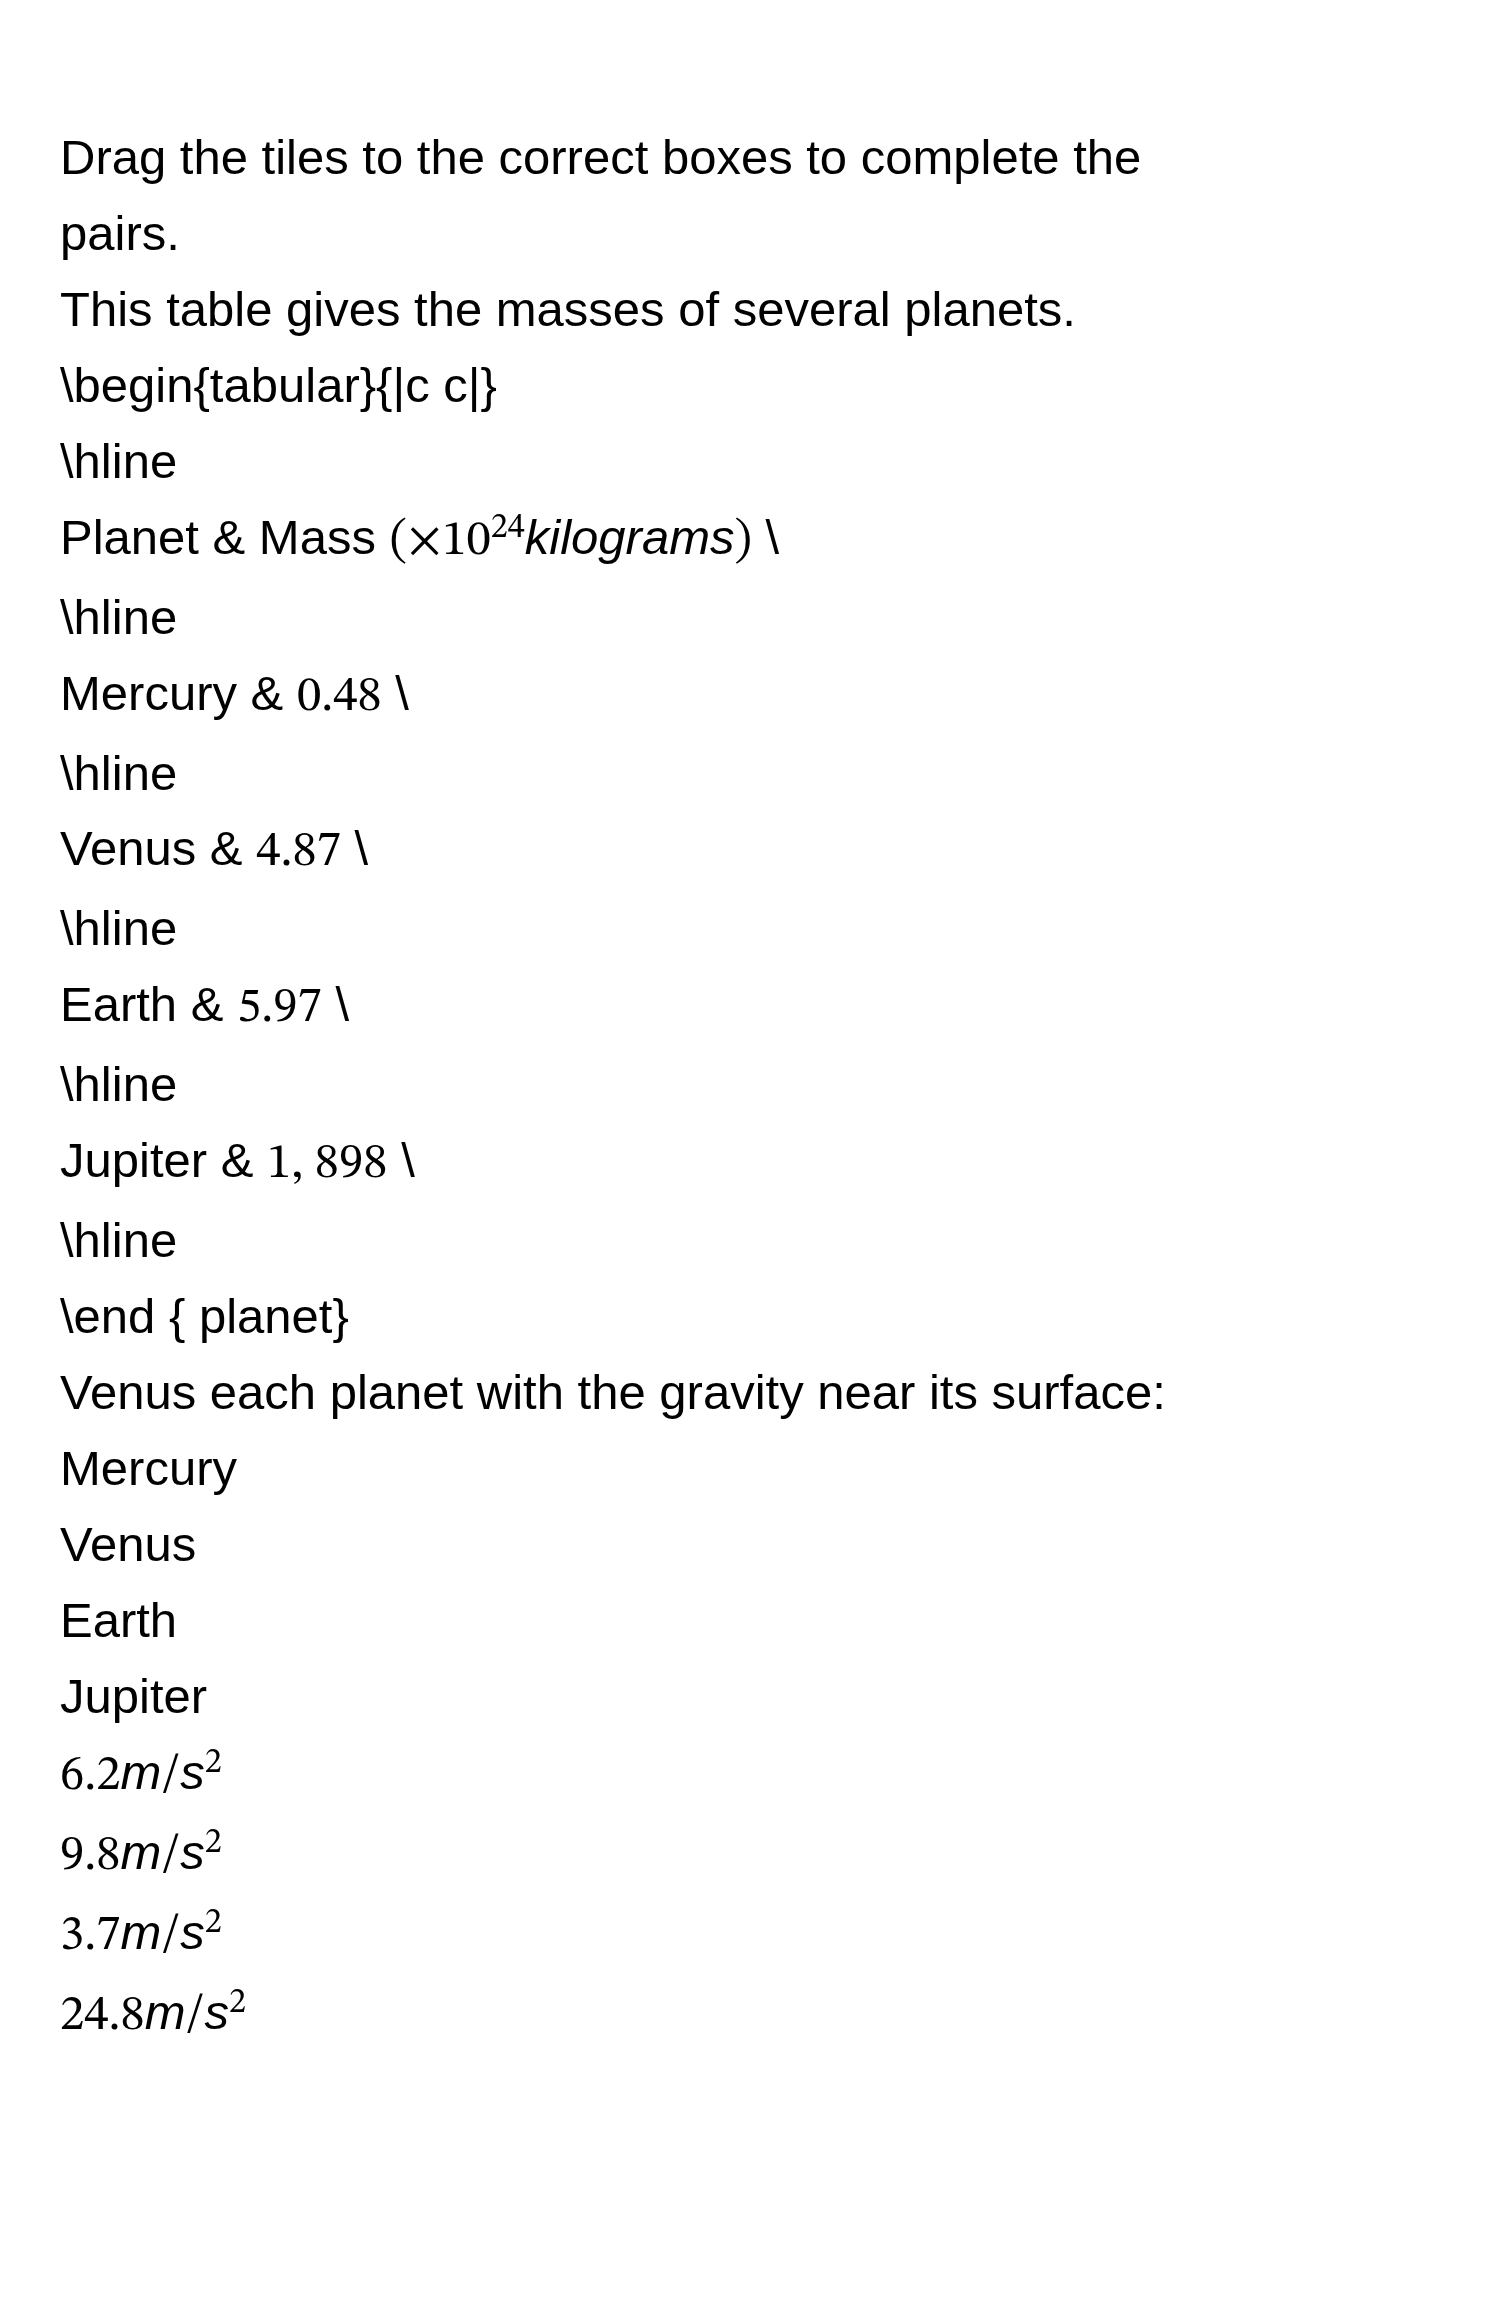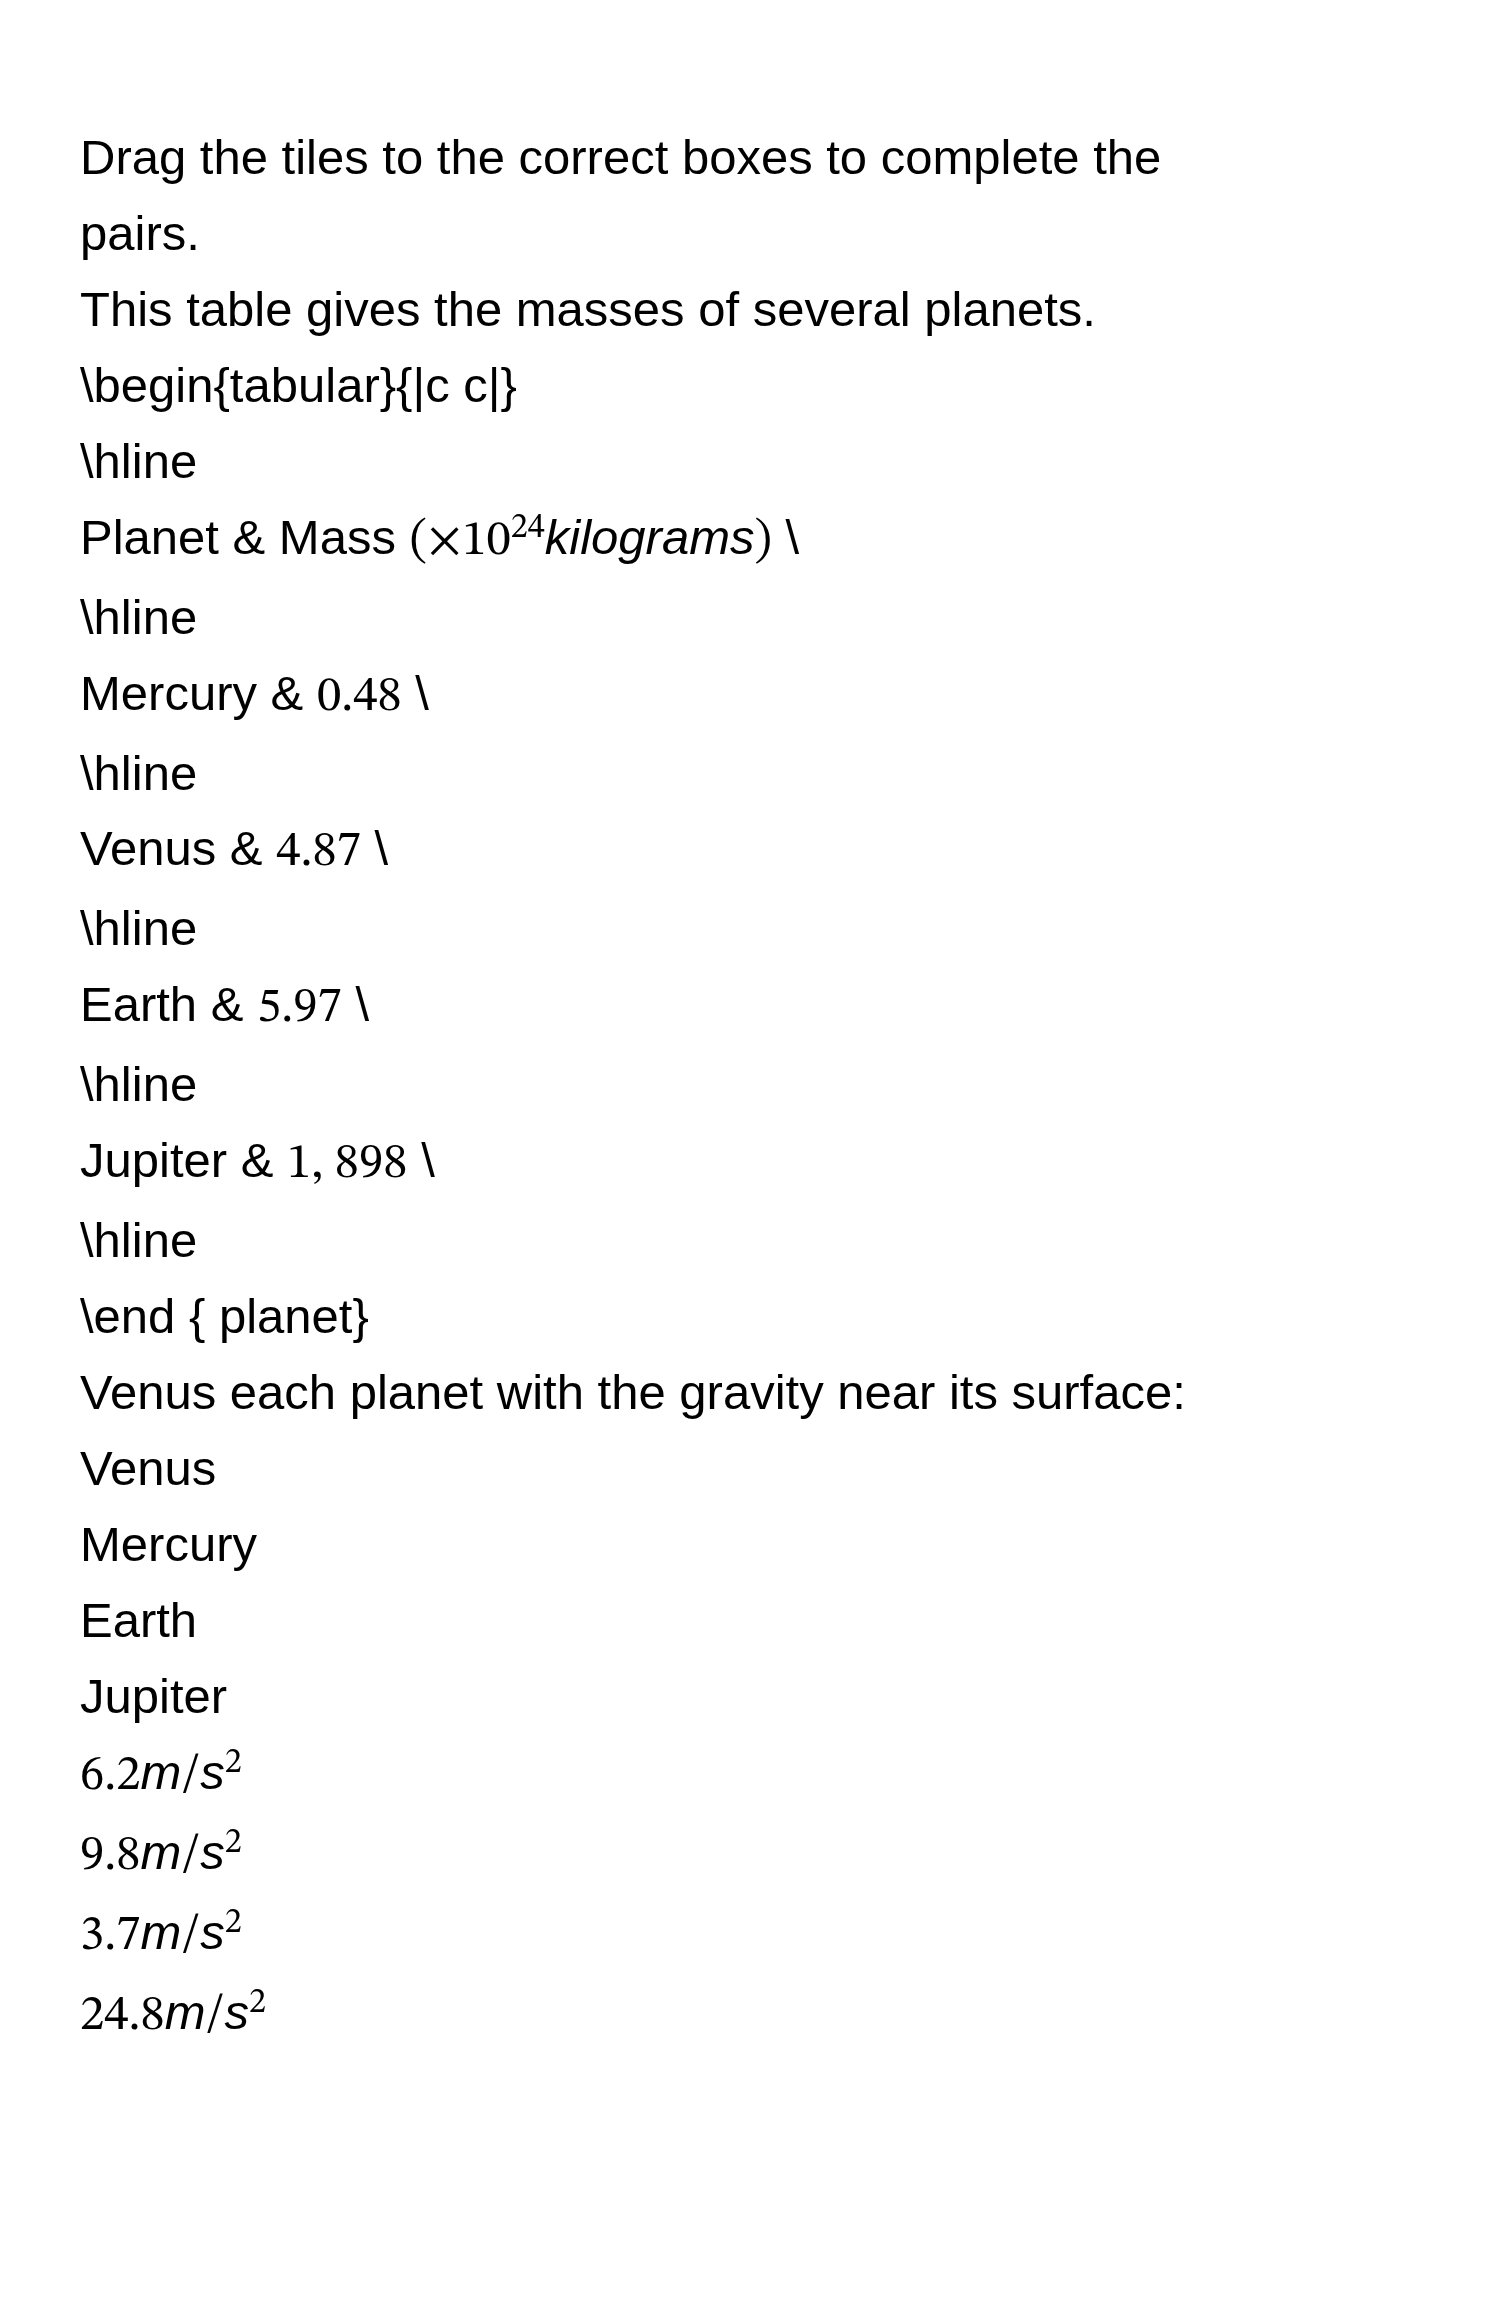--- a/index.html
+++ b/index.html
@@ -14,21 +14,20 @@
       font-family: -apple-system, BlinkMacSystemFont, "Segoe UI", Helvetica, Arial, sans-serif;
       color: #000000;
       padding: 120px 60px 60px 60px;
     }
     .content {
       font-size: 49px;
       line-height: 1.55;
     }
     .line {
       margin-bottom: 0;
-      margin-left: 20px;
     }
     .math {
       font-family: Liberation Sans, sans-serif;
       font-style: italic;
     }
     .math-upright {
       font-family: "Cambria Math", "STIX Two Math", "Latin Modern Math", Georgia, serif;
       font-style: normal;
     }
     sup {
@@ -75,22 +74,22 @@
 
   <div class="line">\hline</div>
 
   <div class="line">
     <span>Jupiter &amp; </span><span class="math-upright">1, 898</span><span> \</span>
   </div>
 
   <div class="line">\hline</div>
   <div class="line">\end { planet}</div>
   <div class="line">Venus each planet with the gravity near its surface:</div>
+  <div class="line">Mercury</div>
   <div class="line">Venus</div>
-  <div class="line">Mercury</div>
   <div class="line">Earth</div>
   <div class="line">Jupiter</div>
 
   <div class="line">
     <span class="math-upright">6.2</span><span class="math">m</span><span class="math-upright">/</span><span class="math">s</span><sup class="math-upright">2</sup>
   </div>
 
   <div class="line">
     <span class="math-upright">9.8</span><span class="math">m</span><span class="math-upright">/</span><span class="math">s</span><sup class="math-upright">2</sup>
   </div>

